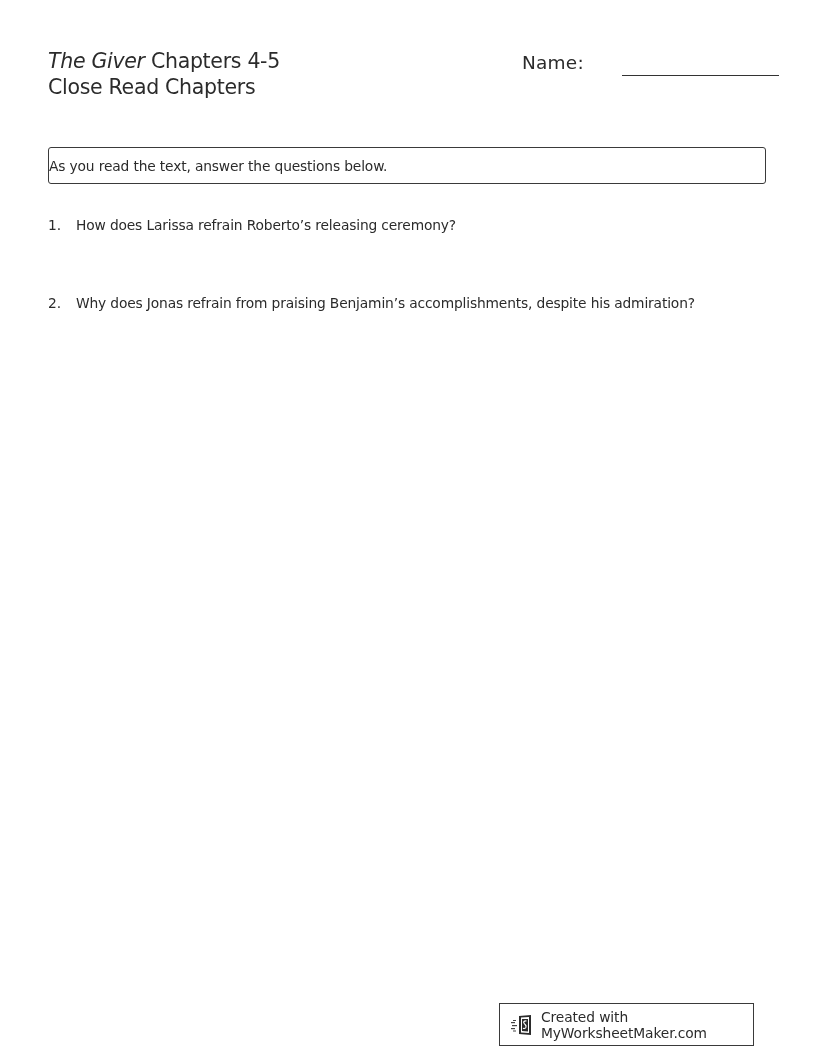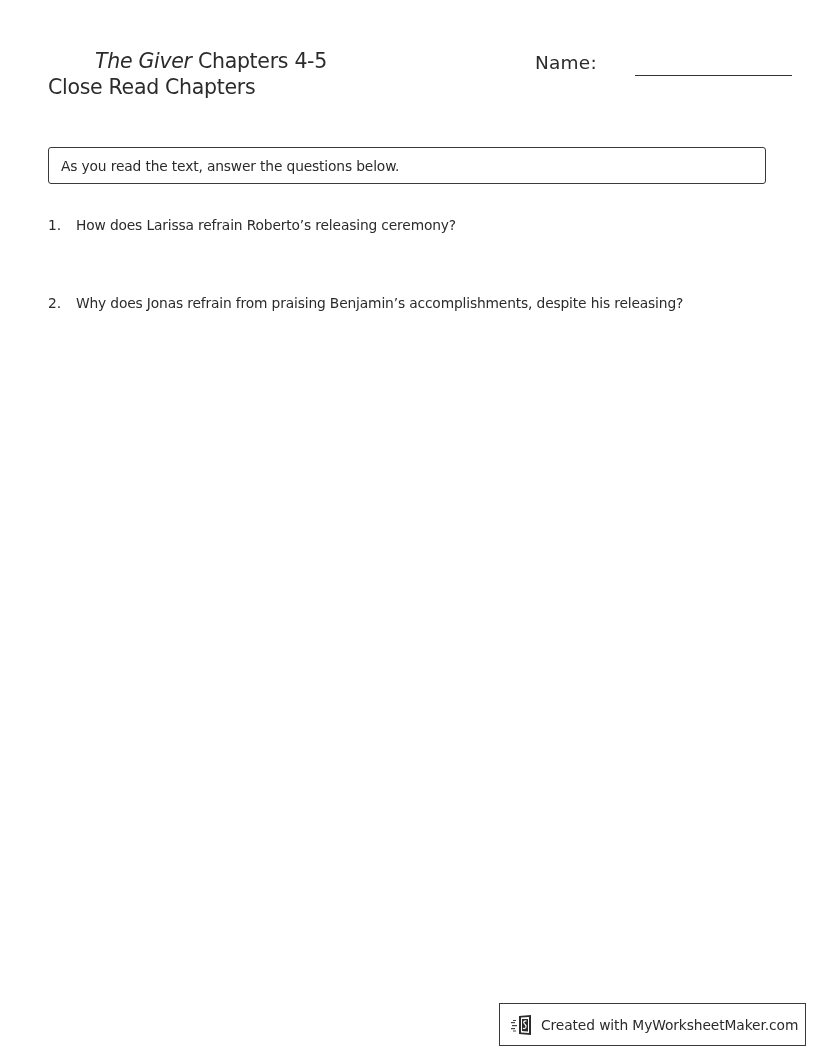--- a/index.html
+++ b/index.html
@@ -19,25 +19,24 @@
       position: absolute;
       left: 48px;
       top: 48px;
       font-size: 20.5px;
       line-height: 26px;
       color: #2b2b2b;
       letter-spacing: -0.3px;
     }
     .title-line1 .italic {
       font-style: italic;
-      margin-left: 47px;
     }
     .name-block {
       position: absolute;
-      left: 535px;
+      left: 522px;
       top: 52px;
       width: 257px;
       display: flex;
       align-items: flex-end;
       gap: 32px;
     }
     .name-label {
       font-size: 18.5px;
       line-height: 22px;
       color: #2b2b2b;
@@ -54,21 +53,21 @@
       position: absolute;
       left: 48px;
       top: 147px;
       width: 718px;
       height: 37px;
       border: 1.3px solid #3a3a3a;
       border-radius: 3px;
       box-sizing: border-box;
       display: flex;
       align-items: center;
-      padding-left: 12px;
+      padding-left: 0;
       font-size: 13.8px;
       color: #2b2b2b;
       letter-spacing: -0.15px;
     }
     .question {
       position: absolute;
       left: 48px;
       font-size: 13.8px;
       line-height: 18px;
       color: #2b2b2b;
@@ -77,21 +76,21 @@
     }
     .question .num {
       width: 28px;
     }
     .q1 { top: 216px; }
     .q2 { top: 294px; }
     .footer-badge {
       position: absolute;
       left: 499px;
       top: 1003px;
-      width: 307px;
+      width: 255px;
       height: 43px;
       box-sizing: border-box;
       border: 1.3px solid #3a3a3a;
       display: flex;
       align-items: center;
       padding-left: 11px;
       font-size: 13.8px;
       color: #2b2b2b;
       letter-spacing: -0.1px;
     }
@@ -121,21 +120,21 @@
   <span>As you read the text, answer the questions below.</span>
 </div>
 
 <div class="question q1">
   <span class="num">1.</span>
   <span>How does Larissa refrain Roberto’s releasing ceremony?</span>
 </div>
 
 <div class="question q2">
   <span class="num">2.</span>
-  <span>Why does Jonas refrain from praising Benjamin’s accomplishments, despite his releasing?</span>
+  <span>Why does Jonas refrain from praising Benjamin’s accomplishments, despite his admiration?</span>
 </div>
 
 <div class="footer-badge">
   <span class="footer-icon">
     <svg width="24" height="22" viewBox="0 0 24 22">
       <g fill="#444">
         <rect x="0" y="8" width="4" height="1.2"></rect>
         <rect x="1" y="11" width="5" height="1.2"></rect>
         <rect x="0" y="14" width="4" height="1.2"></rect>
         <rect x="2" y="6" width="3" height="1"></rect>

